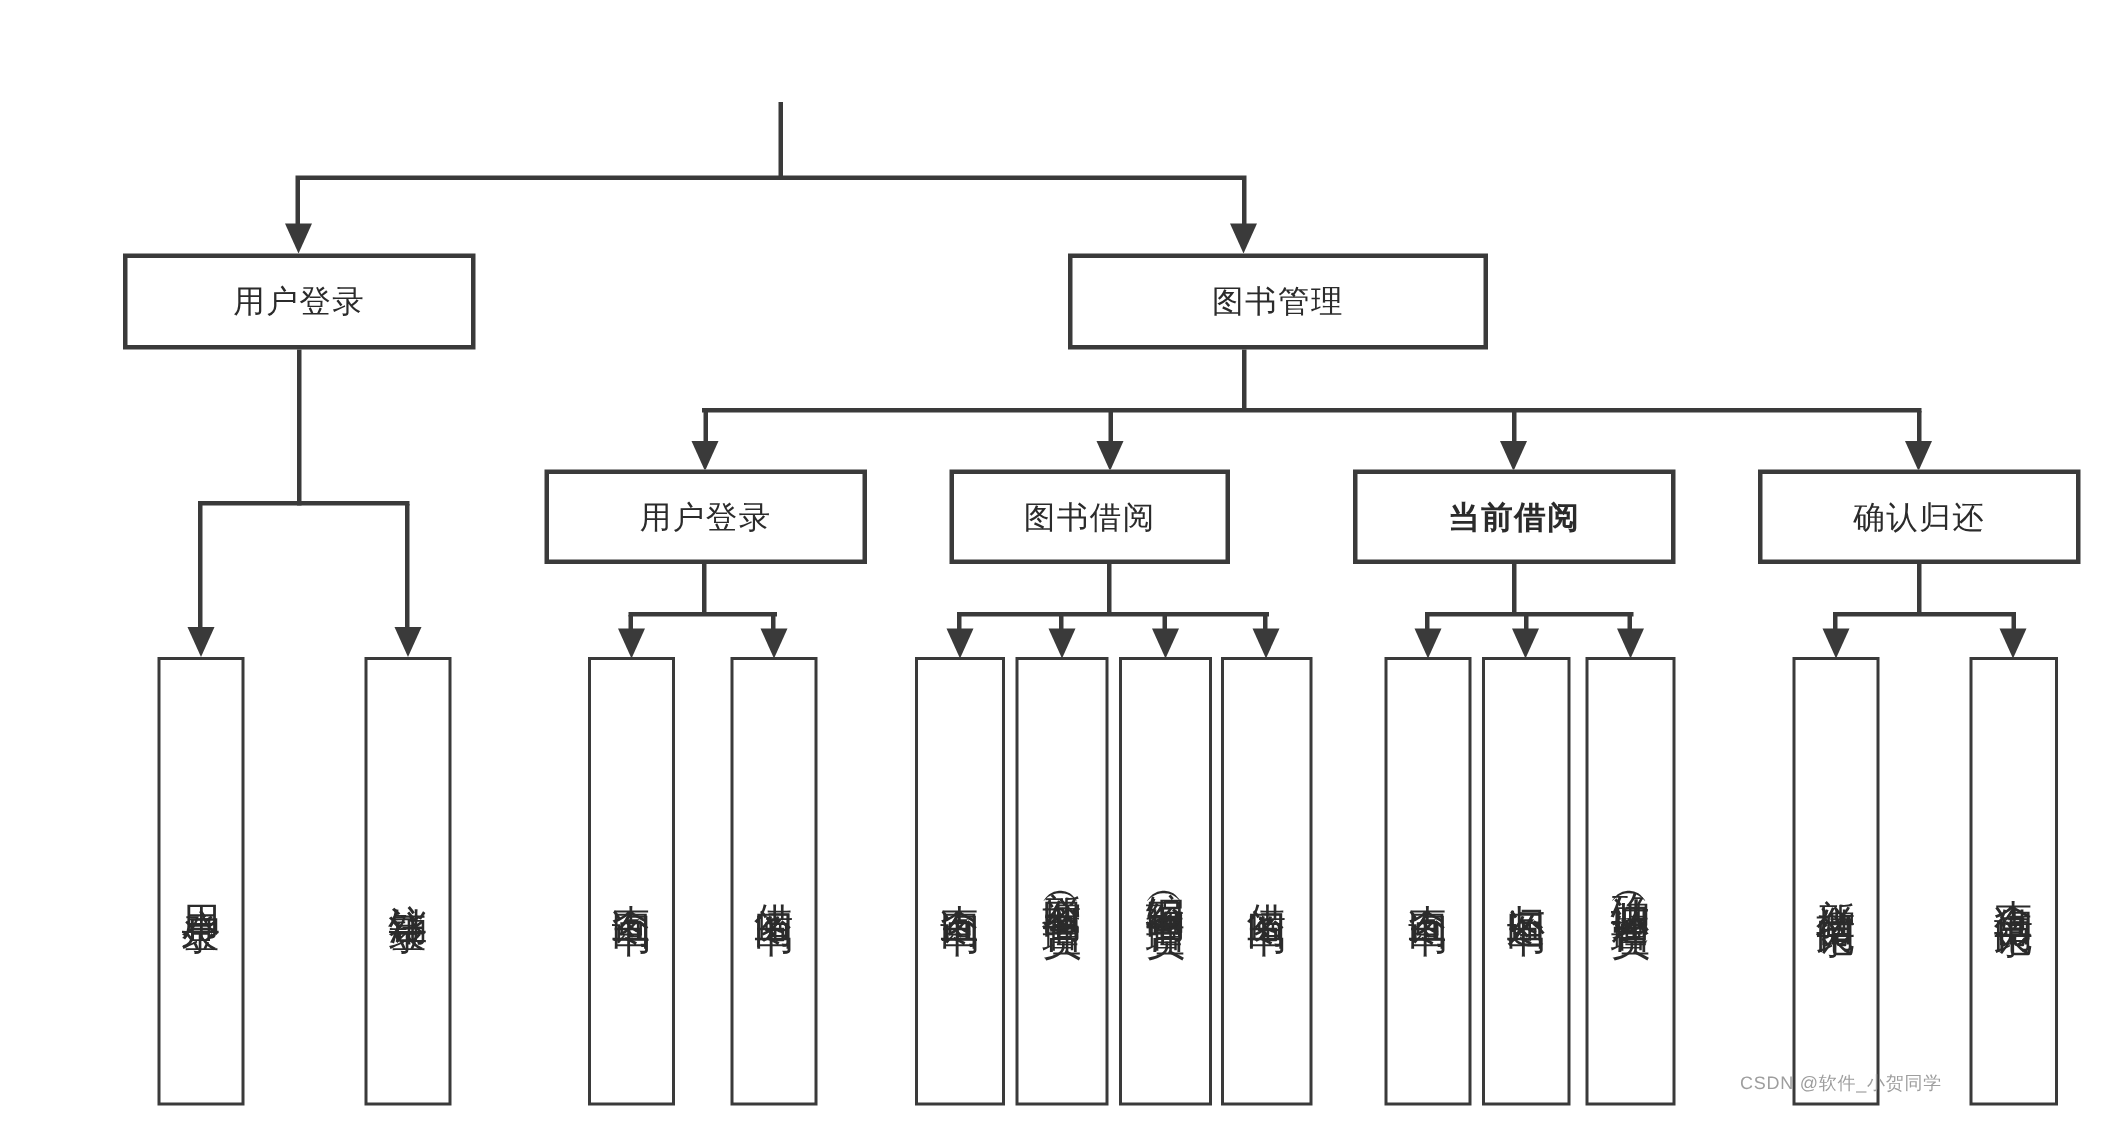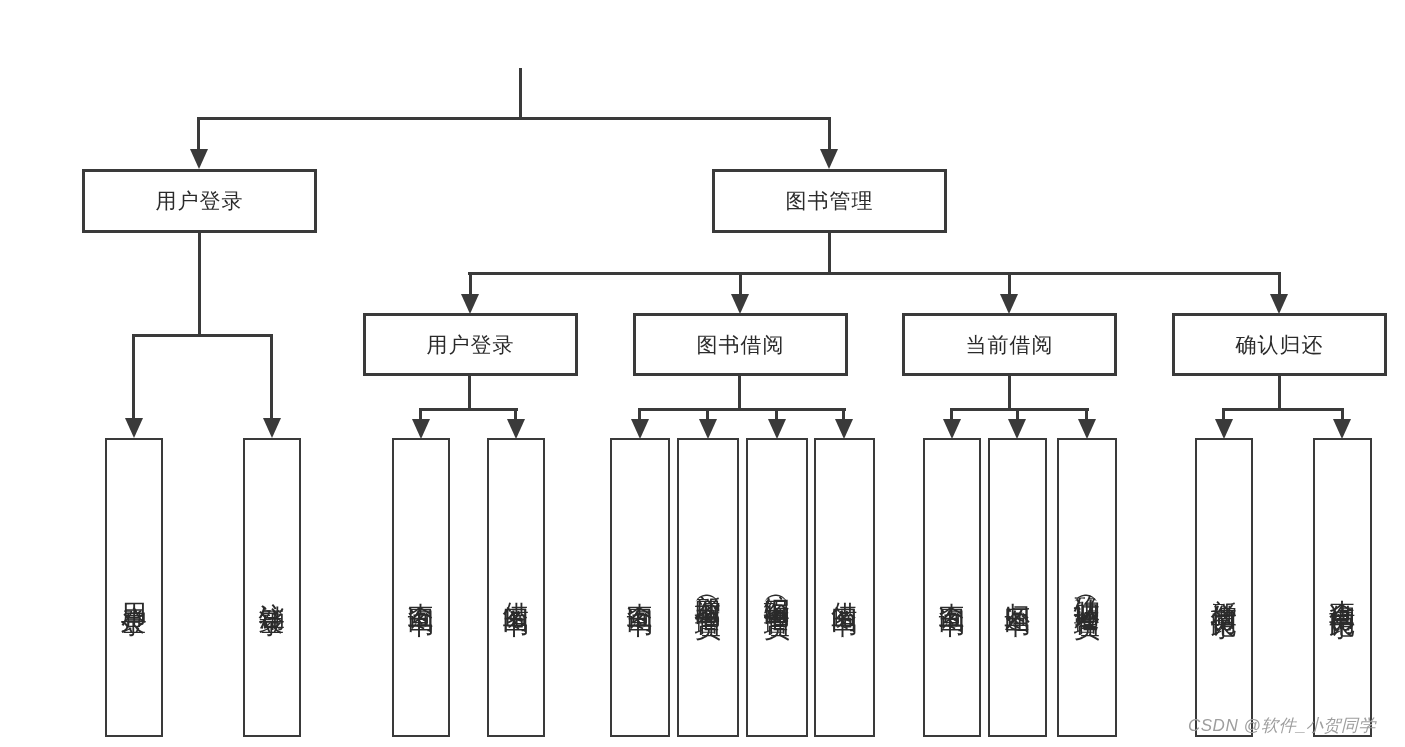--- a/index.html
+++ b/index.html
@@ -32,63 +32,62 @@
   
   .vl{position:absolute;width:3px;background:var(--line);}
   .hl{position:absolute;height:3px;background:var(--line);}
   .arw{
     position:absolute;width:0;height:0;
     border-left:9px solid transparent;
     border-right:9px solid transparent;
     border-top:20px solid var(--line);
   }
   .watermark{
-    position:absolute;left:1188px;top:714px;
-    font-size:17px;color:var(--wm);letter-spacing:0.5px;
+    position:absolute;left:1160px;top:714px;
+    font-size:12px;color:var(--wm);letter-spacing:0.5px;
     white-space:nowrap;
-    font-style:italic;
   }
 </style>
 </head>
 <body>
 
 <div class="canvas">
 
 
   <div class="vl" style="left:519px;top:68px;height:51px;"></div>
   <div class="hl" style="left:197px;top:117px;width:634px;"></div>
   <div class="vl" style="left:197px;top:120px;height:32px;"></div>
   <div class="arw" style="left:190px;top:149px;"></div>
   <div class="vl" style="left:828px;top:120px;height:32px;"></div>
   <div class="arw" style="left:820px;top:149px;"></div>
 
   <div class="node" style="left:82px;top:169px;width:235px;height:64px;">用户登录</div>
-  <div class="node" style="left:712px;top:169px;width:235px;height:64px;">图书管理</div>
+  <div class="node" style="left:712px;top:169px;width:280px;height:64px;">图书管理</div>
 
   <div class="vl" style="left:198px;top:233px;height:104px;"></div>
   <div class="hl" style="left:132px;top:334px;width:141px;"></div>
   <div class="vl" style="left:132px;top:336px;height:85px;"></div>
   <div class="arw" style="left:125px;top:418px;"></div>
   <div class="vl" style="left:270px;top:336px;height:85px;"></div>
   <div class="arw" style="left:263px;top:418px;"></div>
 
   <div class="vl" style="left:828px;top:233px;height:41px;"></div>
   <div class="hl" style="left:468px;top:272px;width:813px;"></div>
   <div class="vl" style="left:469px;top:274px;height:23px;"></div>
   <div class="arw" style="left:461px;top:294px;"></div>
   <div class="vl" style="left:739px;top:274px;height:23px;"></div>
   <div class="arw" style="left:731px;top:294px;"></div>
   <div class="vl" style="left:1008px;top:274px;height:23px;"></div>
   <div class="arw" style="left:1000px;top:294px;"></div>
   <div class="vl" style="left:1278px;top:274px;height:23px;"></div>
   <div class="arw" style="left:1270px;top:294px;"></div>
 
   <div class="node" style="left:363px;top:313px;width:215px;height:63px;">用户登录</div>
-  <div class="node" style="left:633px;top:313px;width:215px;height:63px;">图书借阅</div>
-  <div class="node" style="left:902px;top:313px;width:215px;height:63px;">当前借阅</div>
+  <div class="node" style="left:633px;top:313px;width:187px;height:63px;">图书借阅</div>
+  <div class="node" style="left:902px;top:313px;width:215px;height:63px;font-weight:bold;">当前借阅</div>
   <div class="node" style="left:1172px;top:313px;width:215px;height:63px;">确认归还</div>
 
   <div class="vl" style="left:468px;top:376px;height:34px;"></div>
   <div class="hl" style="left:419px;top:408px;width:99px;"></div>
   <div class="vl" style="left:419px;top:410px;height:11px;"></div>
   <div class="arw" style="left:412px;top:419px;"></div>
   <div class="vl" style="left:514px;top:410px;height:11px;"></div>
   <div class="arw" style="left:507px;top:419px;"></div>
 
   <div class="vl" style="left:738px;top:376px;height:34px;"></div>

